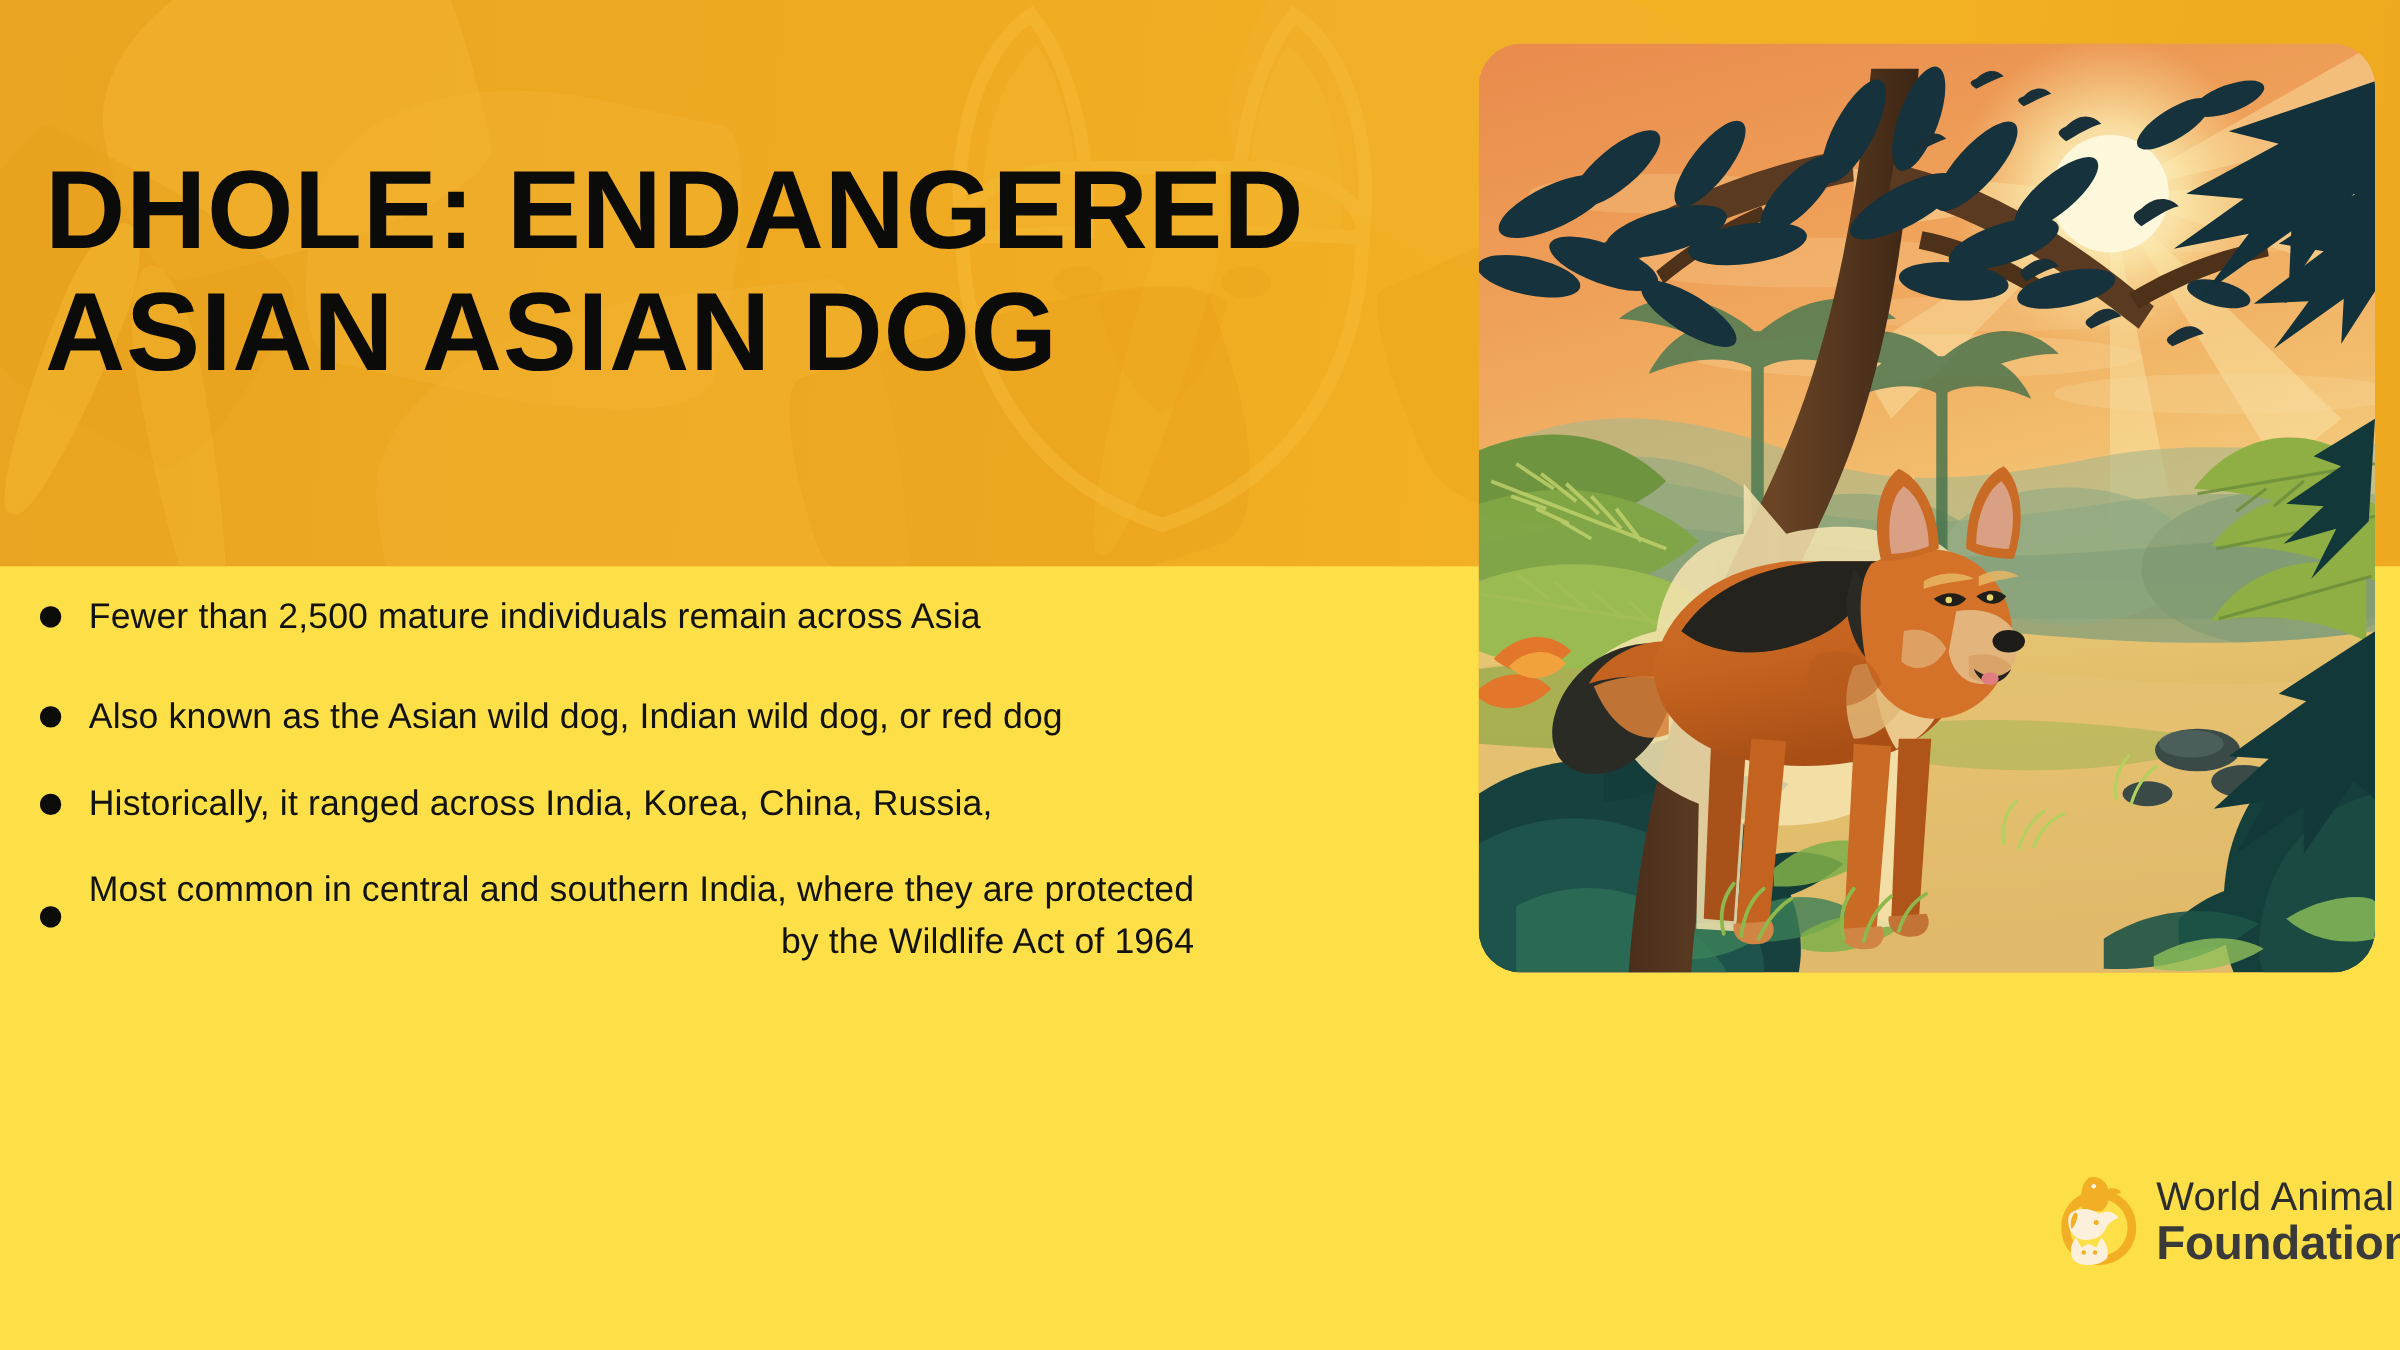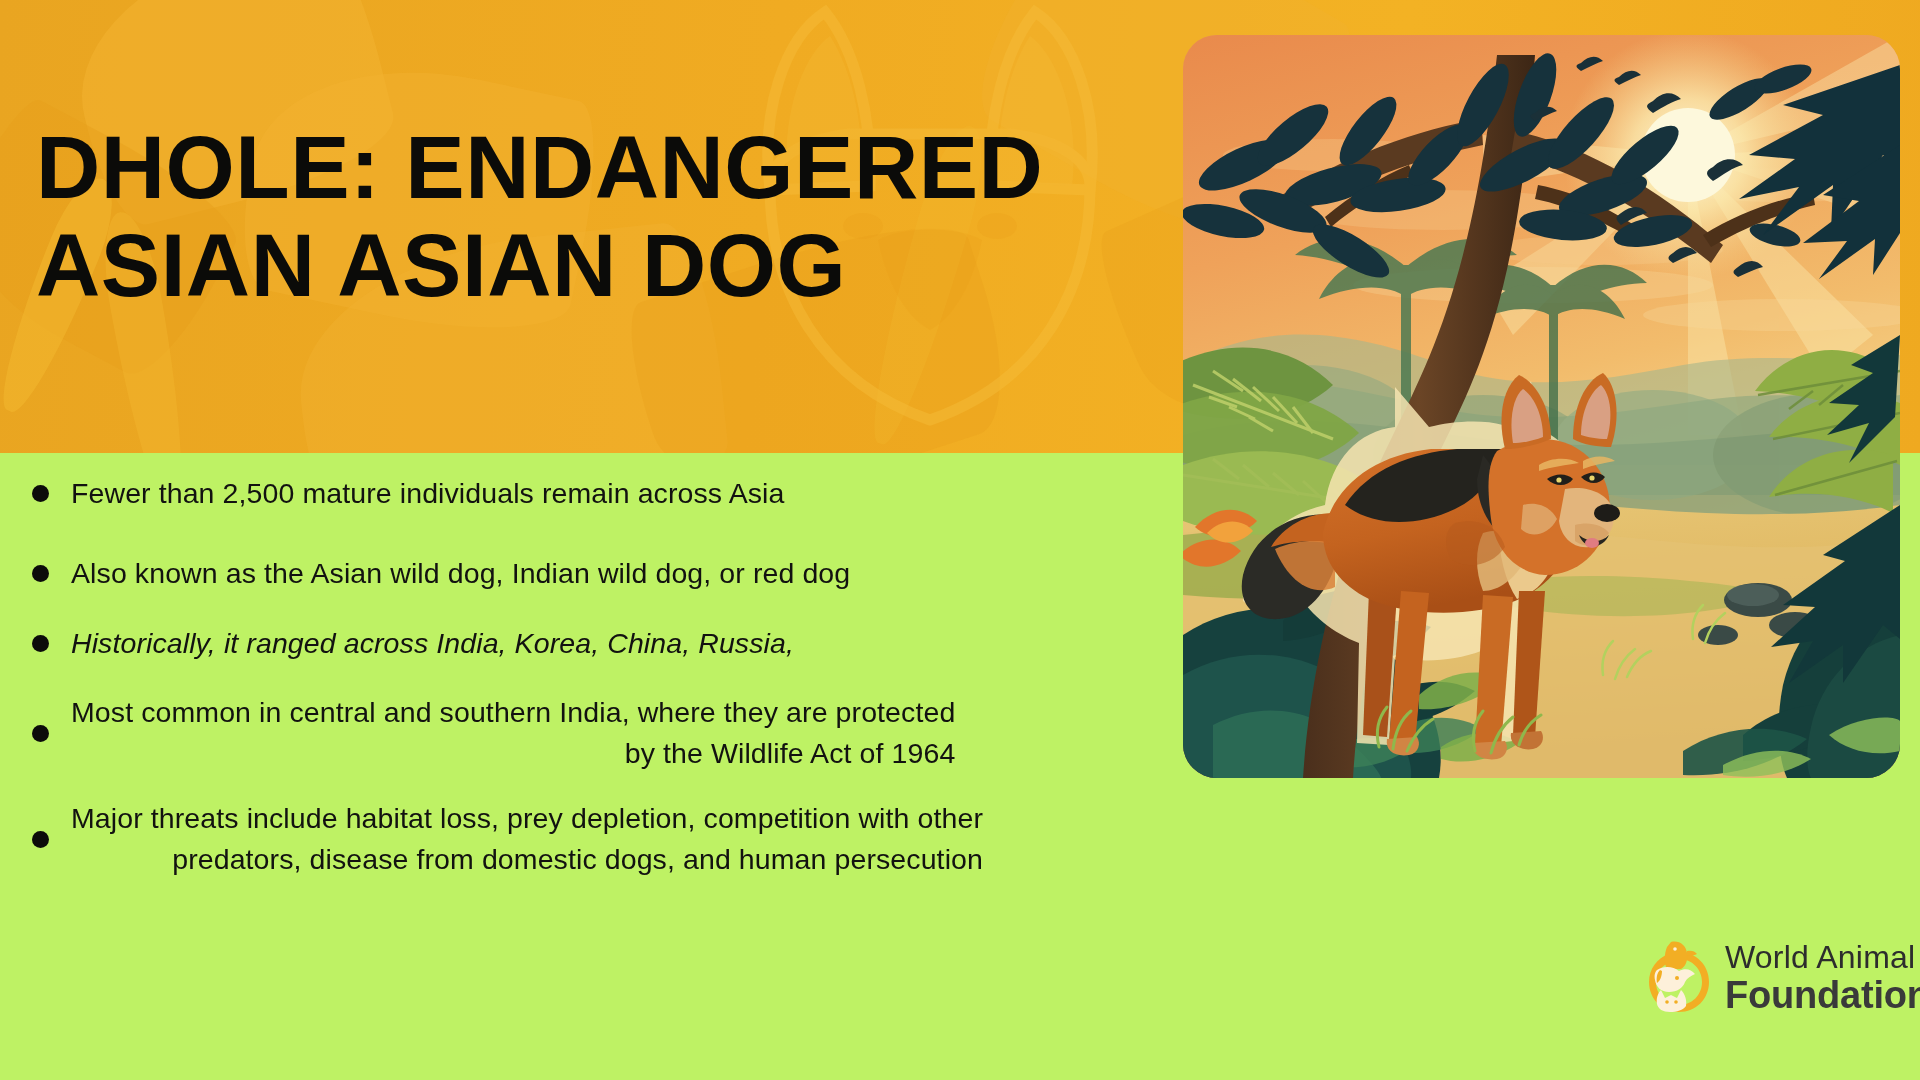--- a/index.html
+++ b/index.html
@@ -4,21 +4,21 @@
 <style>
   * { box-sizing: border-box; margin: 0; padding: 0; }
   html, body {
     width: 1920px; height: 1080px;
     overflow: hidden;
     font-family: "Liberation Sans", sans-serif;
   }
   #page {
     position: relative;
     width: 1920px; height: 1080px;
-    background: #bef264;
+    background: #fde047;
     overflow: hidden;
   }
 
   
   #header-band {
     position: absolute;
     left: 0; top: 0;
     width: 1920px; height: 453px;
     background: #EFA721;
     overflow: hidden;
@@ -100,21 +100,21 @@
     line-height: 41px;
     font-weight: 400;
     color: #121210;
     letter-spacing: .1px;
   }
   .bullet-text .ln { display: block; }
 
   
   .r1 { margin-bottom: 34px; }
   .r2 { margin-bottom: 24px; }
-  .r3 { margin-bottom: 26px; font-style: italic; }
+  .r3 { margin-bottom: 26px; }
   .r4 { margin-bottom: 30px; }
   .r5 { }
 
   
   #illustration-panel {
     position: absolute;
     left: 1183px; top: 35px;
     width: 717px; height: 743px;
     border-radius: 34px;
     overflow: hidden;
@@ -225,27 +225,20 @@
 
 
     <div class="bullet-row r5">
       <span class="bullet-dot"></span>
       <span class="bullet-text">
         <span class="ln">Most common in central and southern India, where they are protected</span>
         <span class="ln">by the Wildlife Act of 1964</span>
       </span>
     </div>
 
-    <div class="bullet-row">
-      <span class="bullet-dot"></span>
-      <span class="bullet-text">
-        <span class="ln">Major threats include habitat loss, prey depletion, competition with other</span>
-        <span class="ln">predators, disease from domestic dogs, and human persecution</span>
-      </span>
-    </div>
 
   </div>
 
   <div id="illustration-panel">
     <svg viewBox="0 0 717 743" xmlns="http://www.w3.org/2000/svg">
       <defs>
         <linearGradient id="sky" x1="0" y1="0" x2="0.25" y2="1">
           <stop offset="0" stop-color="#E98A4C"></stop>
           <stop offset="0.30" stop-color="#EFA25A"></stop>
           <stop offset="0.55" stop-color="#F2BC6C"></stop>

